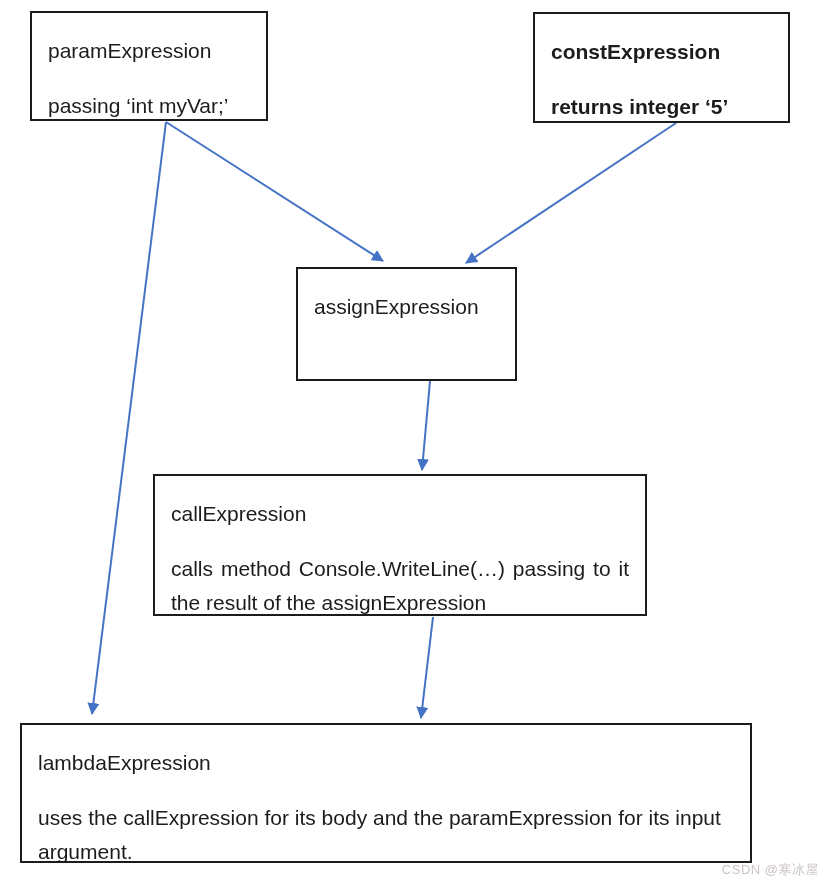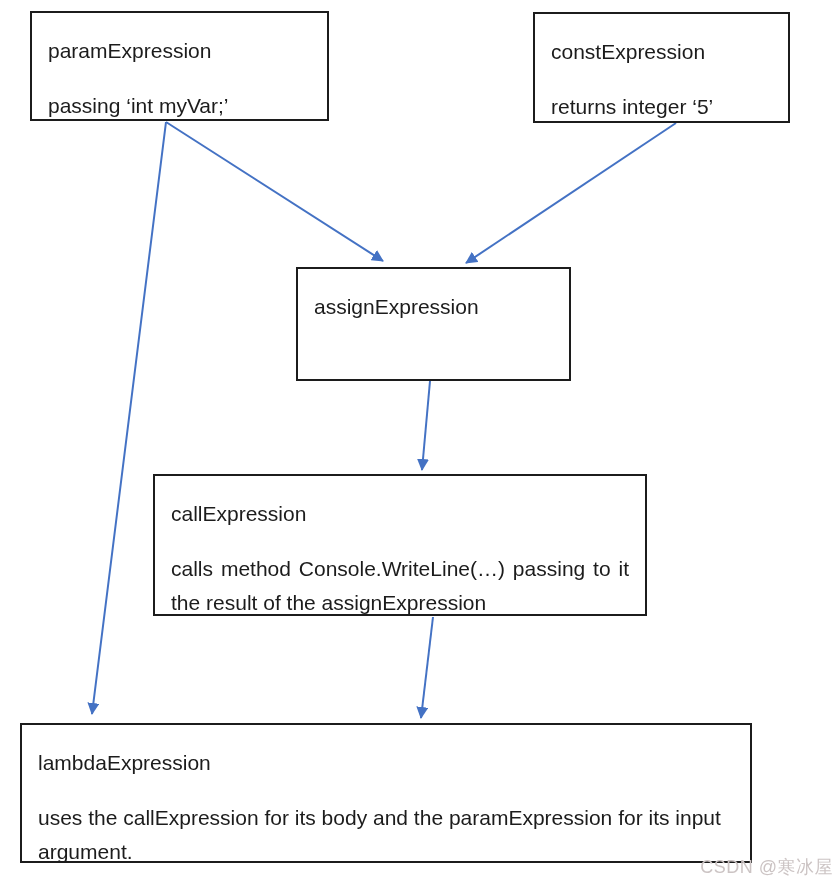--- a/index.html
+++ b/index.html
@@ -37,35 +37,35 @@
     line-height: 1.5;
     white-space: nowrap;
   }
   .node .body {
     margin: 22px 0 0 0;
     line-height: 1.65;
   }
   .node .body.justified {
     text-align: justify;
   }
-  #node-param  { left: 30px;  top: 11px;  width: 299px; height: 110px; }
-  #node-const  { left: 533px; top: 12px;  width: 257px; height: 111px; }
-  #node-assign { left: 296px; top: 267px; width: 275px; height: 114px; }
+  #node-param  { left: 30px;  top: 11px;  width: 238px; height: 110px; }
+  #node-const  { left: 533px; top: 12px;  width: 257px; height: 111px; font-weight: bold; }
+  #node-assign { left: 296px; top: 267px; width: 221px; height: 114px; }
   #node-call   { left: 153px; top: 474px; width: 494px; height: 142px; }
   #node-lambda { left: 20px;  top: 723px; width: 732px; height: 140px; }
   .arrow-line {
     stroke: #4472C4;
     stroke-width: 2;
     fill: none;
   }
   .watermark {
     position: absolute;
-    right: 0;
+    right: 14px;
     bottom: 4px;
-    font-size: 18px;
+    font-size: 13px;
     color: #ccc4c4;
     letter-spacing: 0.5px;
   }
 </style>
 </head>
 <body>
 
 <div class="canvas">
 
   <svg class="connector-layer" viewBox="0 0 833 883" xmlns="http://www.w3.org/2000/svg">

